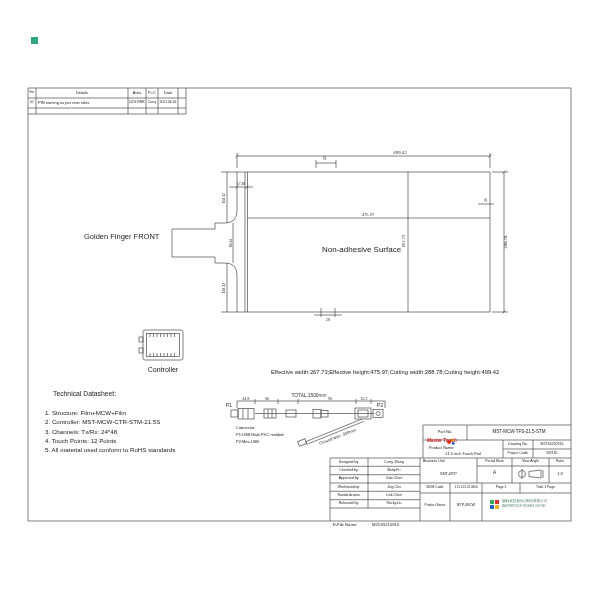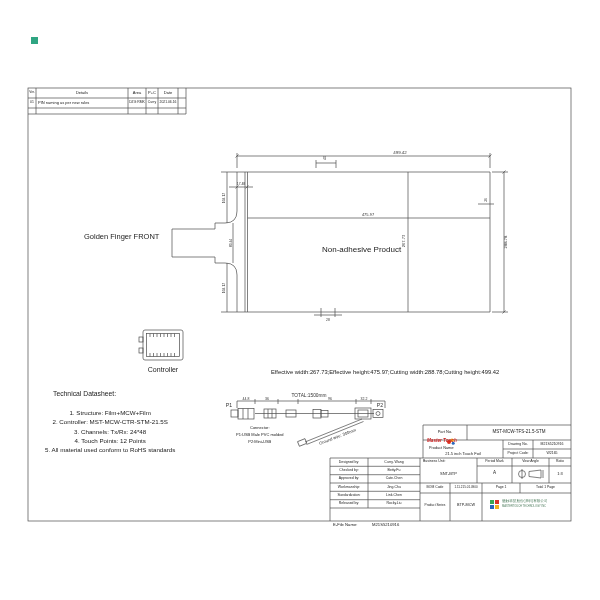--- a/index.html
+++ b/index.html
@@ -1,18 +1,18 @@
 <!DOCTYPE html>
 <html><head>
 <meta charset="utf-8">
 <style>
   html,body{margin:0;padding:0;}
   #canvas{position:relative;width:600px;height:600px;background:#ffffff;overflow:hidden;
           font-family:"Liberation Sans",sans-serif;}
-  .abs{position:absolute;text-align:center;}
+  .abs{position:absolute;}
   .t{font-family:"Liberation Sans",sans-serif;color:#222;white-space:nowrap;line-height:1;}
   .c{text-align:center;}
   svg{position:absolute;left:0;top:0;}
   svg text{font-family:"Liberation Sans",sans-serif;fill:#333;}
   .brand{color:#cc2222;font-weight:bold;font-style:italic;}
   .cmp{color:#4a7a5a;}
 </style>
 </head>
 <body>
 <div id="canvas">
@@ -206,21 +206,21 @@
 <div class="abs t c" style="left:128px;top:90.5px;width:18px;font-size:4px;">Area</div>
 <div class="abs t c" style="left:146px;top:90.5px;width:12px;font-size:4px;">P+C</div>
 <div class="abs t c" style="left:158px;top:90.5px;width:20px;font-size:4px;">Date</div>
 <div class="abs t c" style="left:28px;top:100.5px;width:8px;font-size:3.4px;">01</div>
 <div class="abs t" style="left:38px;top:100.5px;font-size:4px;">PIN naming as per new rules</div>
 <div class="abs t c" style="left:128px;top:100.5px;width:18px;font-size:3.4px;">DZG RMK</div>
 <div class="abs t c" style="left:146px;top:100.5px;width:12px;font-size:3.4px;">Curry</div>
 <div class="abs t c" style="left:158px;top:100.5px;width:20px;font-size:3.4px;">2021.06.16</div>
 
 <div class="abs t" style="left:84px;top:233px;font-size:7.5px;">Golden Finger FRONT</div>
-<div class="abs t" style="left:322px;top:246px;font-size:8px;">Non-adhesive Product</div>
+<div class="abs t" style="left:322px;top:246px;font-size:8px;">Non-adhesive Surface</div>
 <div class="abs t" style="left:271px;top:370px;font-size:5.8px;">Effective width:267.73;Effective height:475.97;Cutting width:288.78;Cutting height:499.42</div>
 
 <div class="abs t c" style="left:138px;top:366px;width:50px;font-size:7px;">Controller</div>
 
 <div class="abs t" style="left:53px;top:391px;font-size:6.8px;">Technical Datasheet:</div>
 <div class="abs t" style="left:45px;top:408px;font-size:6.2px;line-height:9.3px;">
   <div>1. Structure: Film+MCW+Film</div>
   <div>2. Controller: MST-MCW-CTR-STM-21.5S</div>
   <div>3. Channels: Tx/Rx: 24*48</div>
   <div>4. Touch Points: 12 Points</div>

